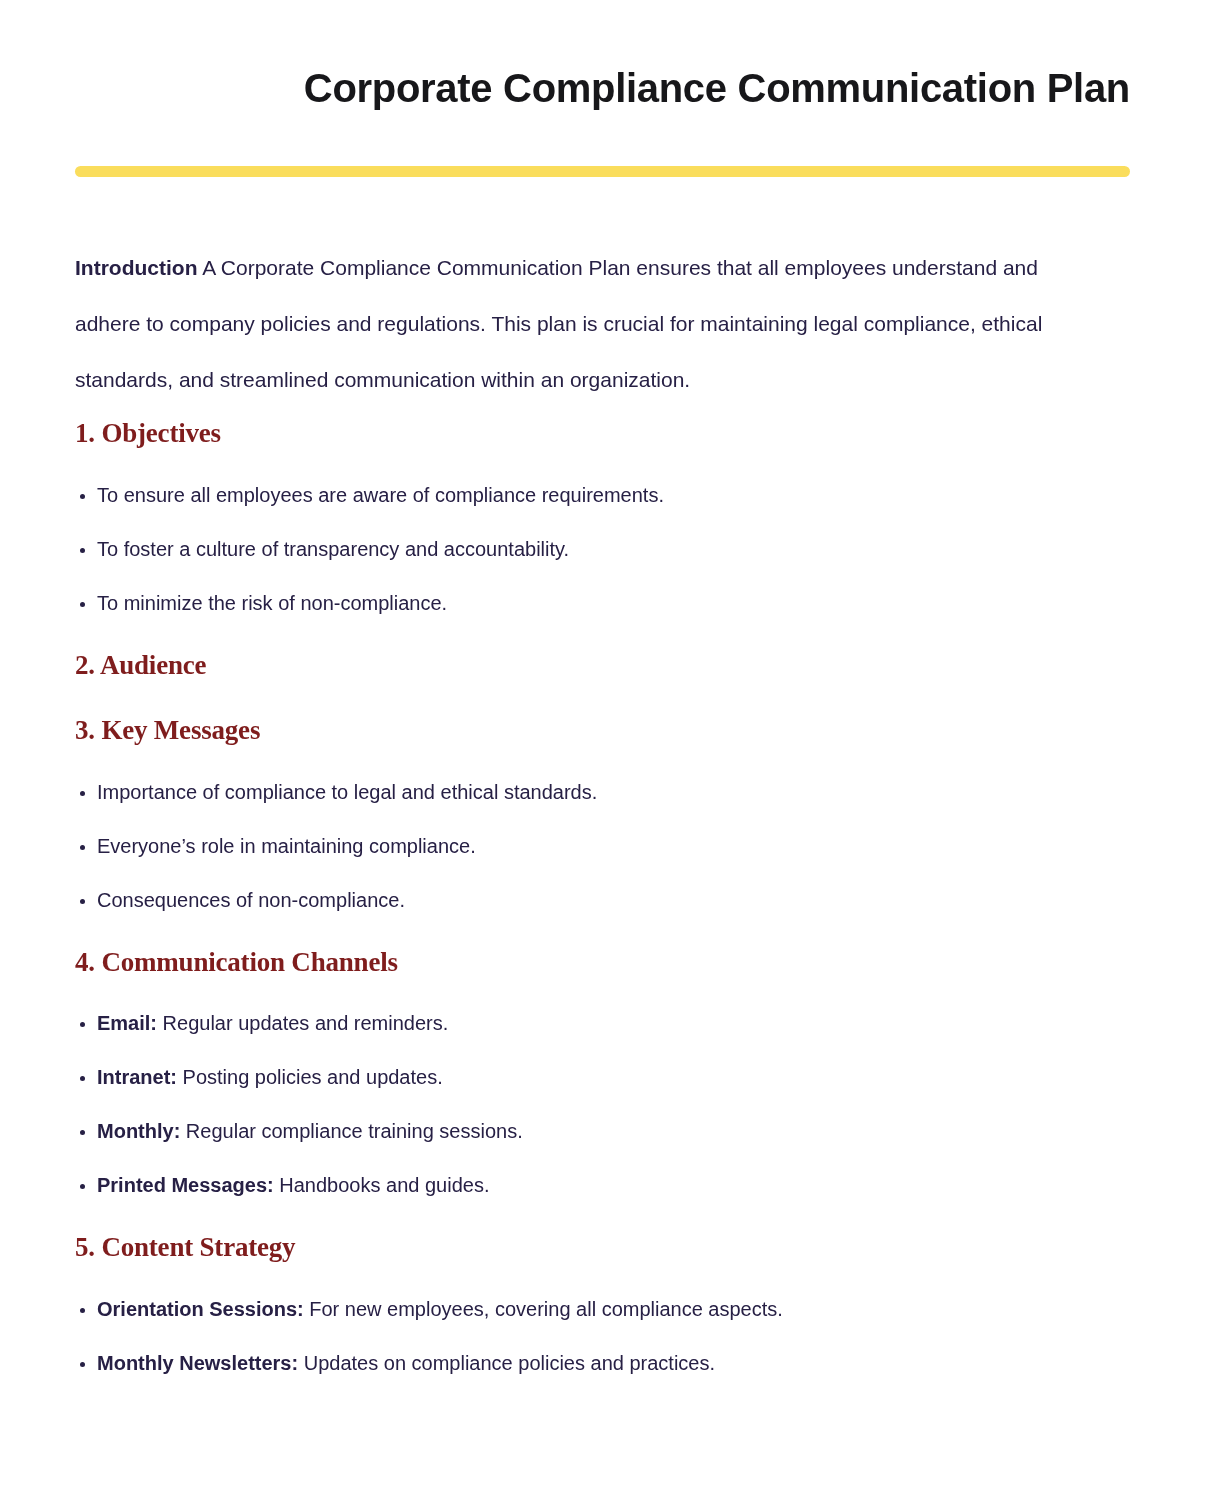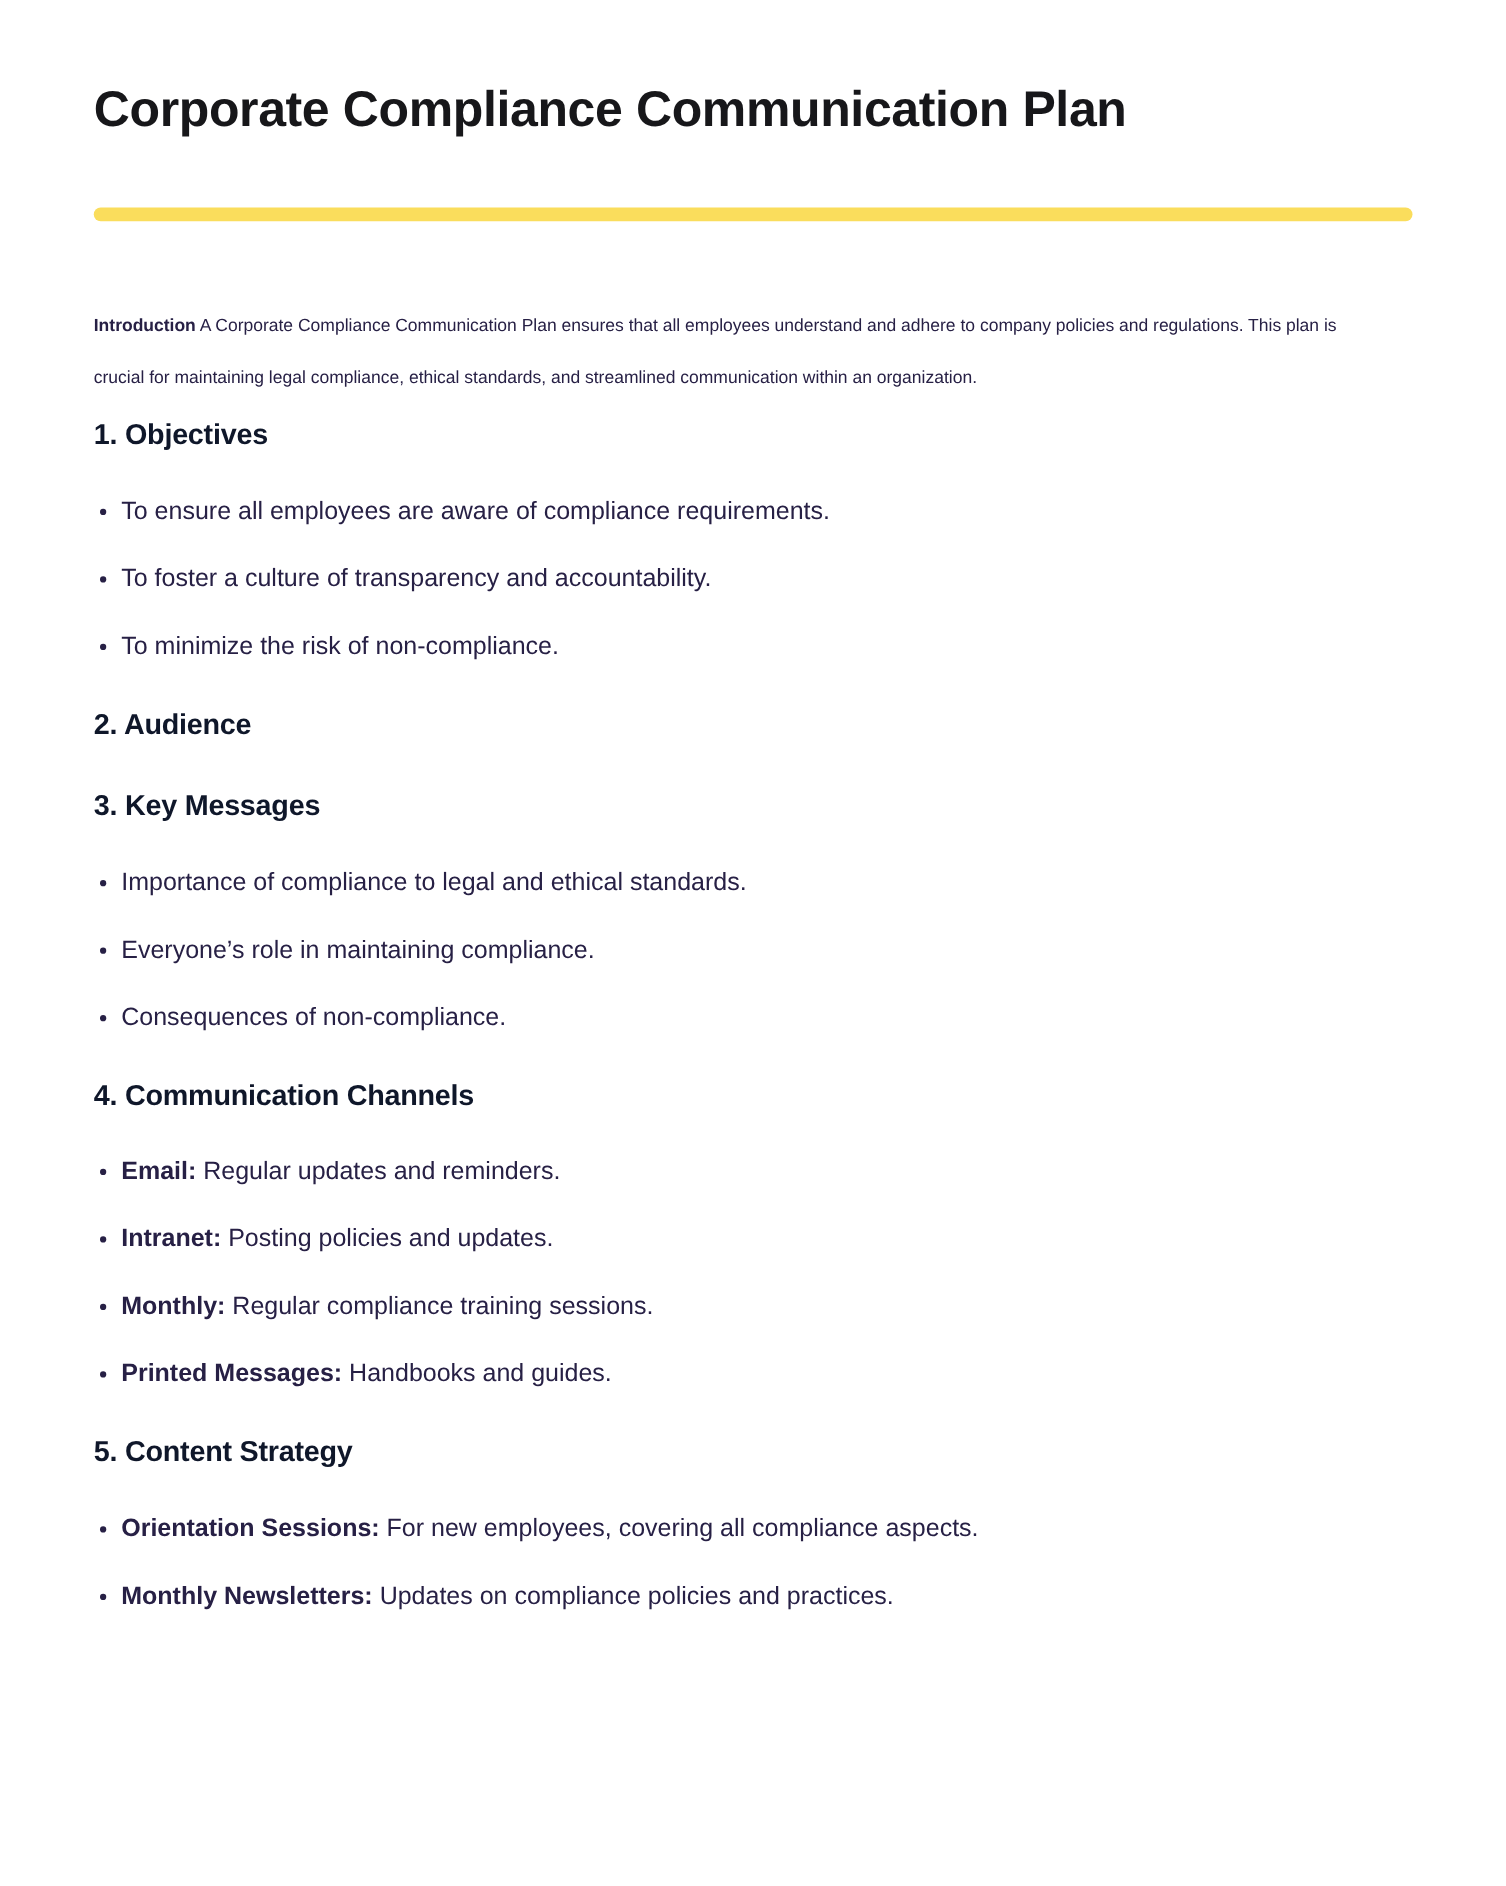--- a/index.html
+++ b/index.html
@@ -11,45 +11,46 @@
   .page {
     width: 1055px;
     margin: 0 auto;
     padding-bottom: 40px;
   }
   .page-title {
     margin: 63px 0 0;
     font-size: 40px;
     line-height: 50px;
     font-weight: 700;
-    text-align: left;
+    text-align: right;
     color: #17171a;
     letter-spacing: -0.3px;
   }
   .divider {
     margin-top: 53px;
     height: 11px;
     border-radius: 6px;
     background: #FADD5C;
   }
   .intro {
     margin: 63px 0 0;
     max-width: 995px;
-    font-size: 14px;
-    line-height: 41px;
+    font-size: 21px;
+    line-height: 56px;
     font-weight: 400;
   }
   .intro strong { font-weight: 700; }
   .section h2 {
     margin: 34px 0 0;
-    font-size: 23px;
+    font-size: 27px;
     line-height: 31.5px;
     font-weight: 700;
-    color: #0f172a;
+    color: #7f1d1d;
     letter-spacing: -0.2px;
+    font-family: Liberation Serif, serif;
   }
   .section:first-child h2 { margin-top: 10px; }
   .section ul {
     margin: 32px 0 0;
     padding: 0 0 0 22px;
     list-style: disc outside;
   }
   .section li {
     font-size: 20px;
     line-height: 26px;

